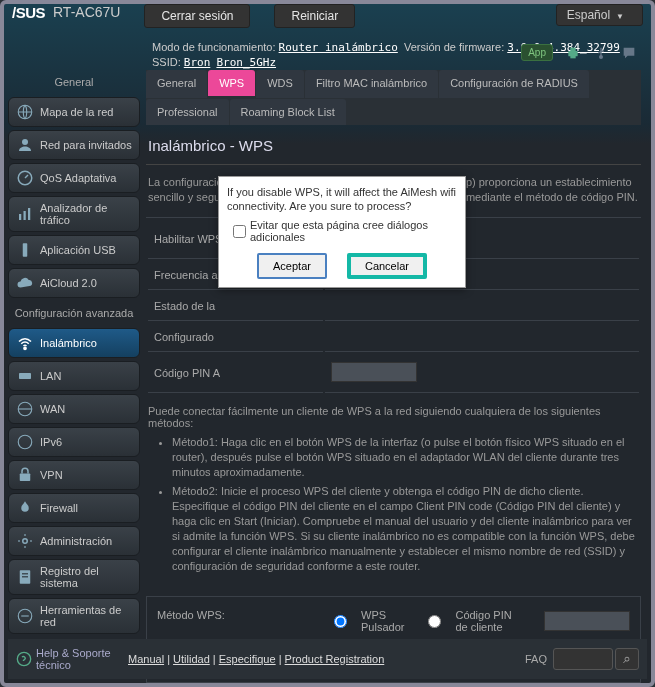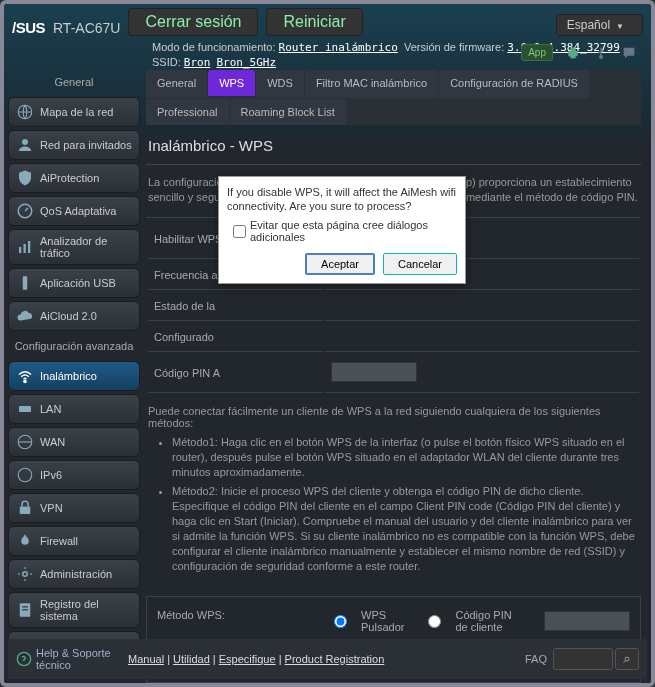--- a/index.html
+++ b/index.html
@@ -1,39 +1,39 @@
 <!DOCTYPE html>
 <html><head>
 <meta charset="utf-8">
 <style>
 *{margin:0;padding:0;box-sizing:border-box;font-family:Arial,sans-serif}
 body{background:#2a3036;width:655px;height:687px;overflow:hidden;font-size:12px;color:#aaa}
 .outer{border:4px solid #889;border-radius:6px;width:655px;height:687px;background:linear-gradient(180deg,#1a4050 0%,#1a2a35 120px,#22272d 140px);position:relative}
-.topbar{height:32px;display:flex;align-items:flex-end;padding:0 8px}
+.topbar{height:32px;display:flex;align-items:flex-start;padding:0 8px}
 .logo{color:#fff;font-weight:bold;font-size:15px;letter-spacing:-0.5px}
 .model{color:#ccc;font-size:14px;margin-left:8px}
-.btn{background:#333;border:1px solid #222;color:#86efac;padding:4px 16px;border-radius:3px;margin-left:8px;font-size:16px;cursor:pointer}
+.btn{background:#333;border:1px solid #222;color:#e5e5e5;padding:4px 16px;border-radius:3px;margin-left:24px;font-size:12px;cursor:pointer}
 .lang{margin-left:auto;background:#333;border:1px solid #222;color:#ccc;padding:3px 18px 3px 10px;border-radius:3px;position:relative;cursor:pointer}
 .lang:after{content:'▼';font-size:8px;margin-left:6px}
 .infobar{padding:4px 0 4px 148px;color:#eee;font-size:11px;line-height:14px}
 .infobar .u{color:#fff;text-decoration:underline}
 .infobar .lbl{color:#ccc}
 .icons-right{position:absolute;right:14px;top:40px;display:flex;gap:12px;align-items:center}
 .app-badge{background:#2a5030;border:1px solid #3a7040;color:#7fc57f;padding:2px 6px;border-radius:3px;font-size:10px}
 .ico{width:16px;height:16px;display:inline-block}
 .layout{display:flex;position:absolute;top:66px;left:4px;right:4px;bottom:44px}
 .sidebar{width:132px;flex:none;padding-top:0}
 .pill{display:flex;align-items:center;gap:6px;background:linear-gradient(180deg,#3a4148,#2a3036);border:1px solid #1a1e22;border-radius:6px;margin:3px 0;padding:5px 7px;color:#ccc;font-size:11px;cursor:pointer;min-height:30px}
 .pill.active{background:linear-gradient(180deg,#1f5a88,#144060);color:#fff}
 .section-label{color:#aaa;text-align:center;font-size:11px;padding:6px 0}
 .picon{width:18px;height:18px;flex:none;display:flex;align-items:center;justify-content:center;color:#8ab}
 .main{flex:1;padding:0 6px}
 .tabs{display:flex;gap:1px;background:#2a3036;flex-wrap:wrap}
 .tab{background:#303740;color:#bbb;padding:7px 11px;font-size:11px;border-radius:3px 3px 0 0;cursor:pointer}
-.tab.active{background:#6d28d9;color:#fff;border-bottom:2px solid #2a3036}
+.tab.active{background:#ec4899;color:#fff;border-bottom:2px solid #2a3036}
 .page-title{color:#dde;font-size:15px;padding:12px 2px 10px;border-bottom:1px solid #444}
 .desc{color:#999;font-size:11px;line-height:15px;padding:10px 2px 8px}
 .form-tbl{width:100%;margin-top:4px;border-top:1px solid #3a4048}
 .form-tbl td{border-bottom:1px solid #3a4048;padding:8px 6px;font-size:11px;color:#aaa}
 .form-tbl td:first-child{width:175px}
 .toggle{display:inline-block;width:58px;height:22px;background:#2a3036;border:1px solid #555;border-radius:3px;position:relative;color:#888;font-size:10px;line-height:20px;padding-left:30px}
 .toggle:before{content:'';position:absolute;left:1px;top:1px;width:22px;height:18px;background:#555;border-radius:2px}
 .methods{color:#999;font-size:11px;padding:10px 2px}
 .methods ul{padding-left:24px;margin-top:6px}
 .methods li{margin-bottom:4px;line-height:15px}
@@ -48,22 +48,22 @@
 .footer-links a{color:#ddd;text-decoration:underline;cursor:pointer}
 .faq{margin-left:auto;color:#aaa;margin-right:6px}
 .search{background:#333;border:1px solid #555;height:22px;width:60px;border-radius:3px}
 .search-btn{width:24px;height:22px;background:#333;border:1px solid #555;border-radius:3px;color:#aaa;margin-left:2px;cursor:pointer}
 .copyright{position:absolute;bottom:-14px;right:10px;font-size:10px;color:#777}
 
 .modal{position:absolute;left:214px;top:172px;width:248px;background:#fff;color:#333;font-size:11px;padding:8px;border:1px solid #999;box-shadow:0 2px 8px rgba(0,0,0,0.4);z-index:100}
 .modal-msg{line-height:14px;margin-bottom:6px}
 .modal-check{display:flex;align-items:center;gap:4px;margin:4px 0 6px 6px}
 .modal-check input{width:13px;height:13px}
-.modal-btns{display:flex;justify-content:flex-end;gap:8px;margin-top:10px}
-.modal-btns button{padding:3px 14px;font-size:11px;border:1px solid #14b8a6;background:#f0f0f0;border-radius:2px;cursor:pointer}
+.modal-btns{display:flex;justify-content:center;gap:20px;margin-top:10px}
+.modal-btns button{padding:3px 14px;font-size:11px;border:4px solid #14b8a6;background:#f0f0f0;border-radius:2px;cursor:pointer}
 .modal-btns button.primary{border:2px solid #4a80c0}
 svg{width:100%;height:100%}
 </style>
 </head>
 <body>
 
 <div class="outer">
   <div class="topbar">
     <span class="logo">/SUS</span>
     <span class="model">RT-AC67U</span>
@@ -111,28 +111,20 @@
           <span>Mapa de la red</span>
         </div>
       <div class="pill">
           <span class="picon">
             <svg viewBox="0 0 24 24" fill="currentColor">
               <circle cx="12" cy="8" r="4"></circle>
               <path d="M4 20c0-4 4-6 8-6s8 2 8 6"></path>
             </svg>
           </span>
           <span>Red para invitados</span>
-        </div>
-      <div class="pill">
-          <span class="picon">
-            <svg viewBox="0 0 24 24" fill="currentColor">
-              <path d="M12 2l8 3v6c0 5-3 9-8 11-5-2-8-6-8-11V5z"></path>
-            </svg>
-          </span>
-          <span>AiProtection</span>
         </div>
       <div class="pill">
           <span class="picon">
             <svg viewBox="0 0 24 24" fill="none" stroke="currentColor" stroke-width="2">
               <circle cx="12" cy="12" r="9"></circle>
               <path d="M12 12l4-4"></path>
             </svg>
           </span>
           <span>QoS Adaptativa</span>
         </div>

